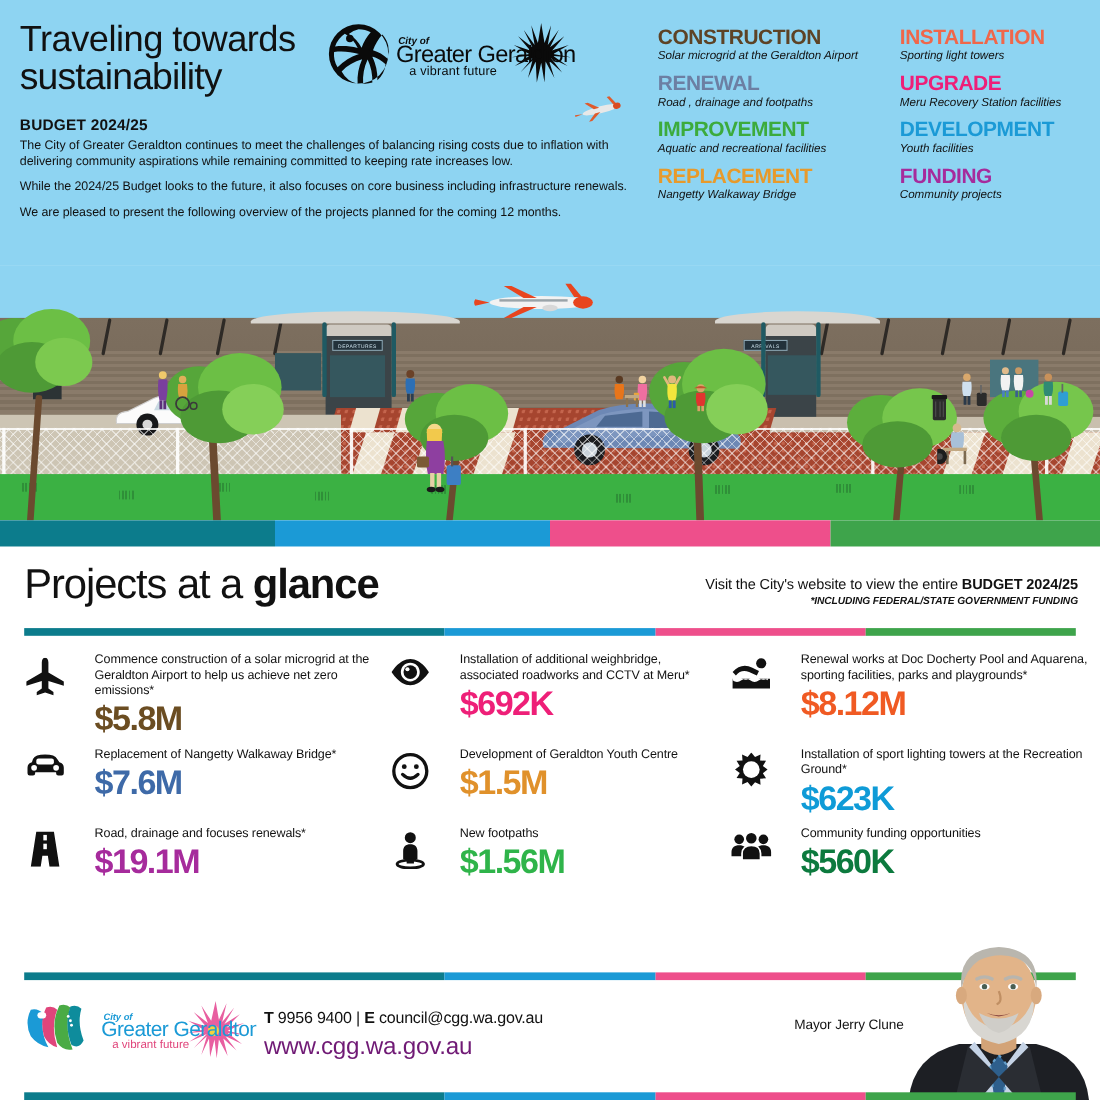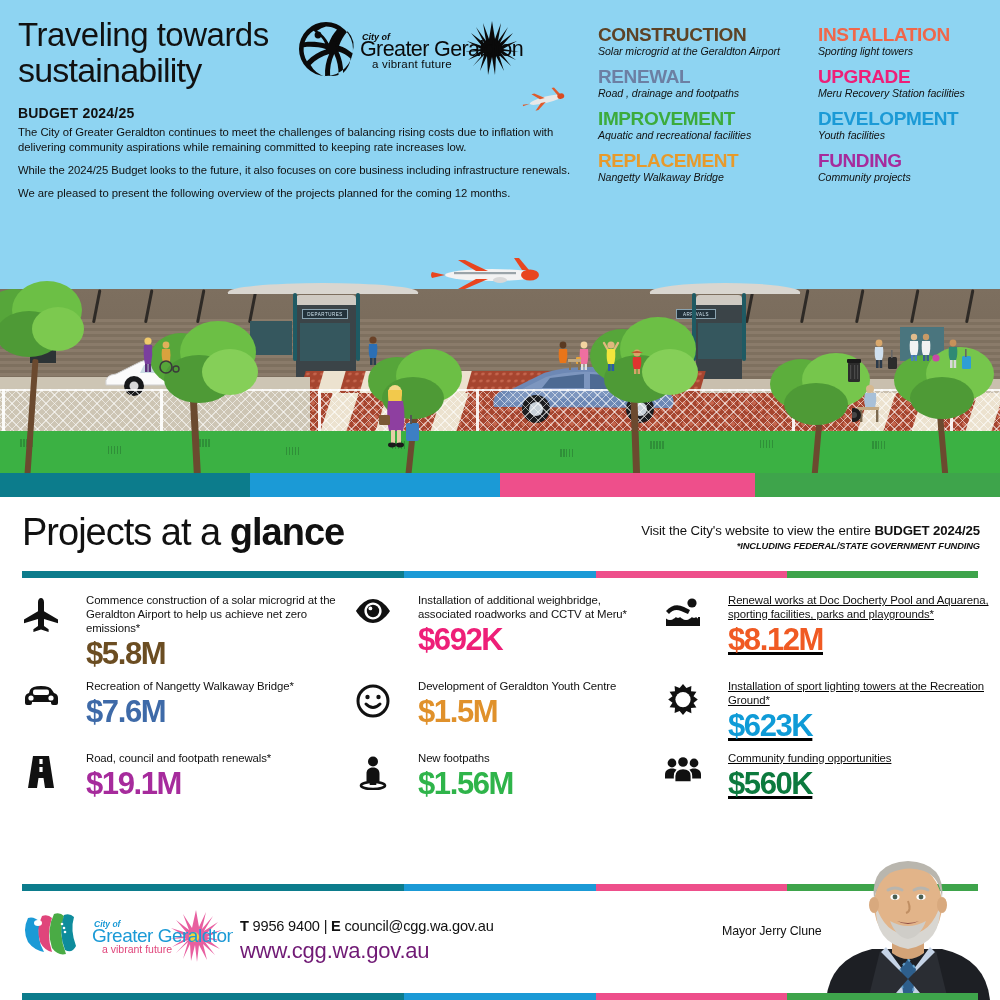--- a/index.html
+++ b/index.html
@@ -128,21 +128,21 @@
   .visit .v2 { font-size:9.3px; font-style:italic; font-weight:700; color:#111;
     letter-spacing:-0.1px; margin-top:3px; }
   .rule { position:absolute; left:22px; top:74px; width:956px; height:7px; display:flex; }
   .rule > div { height:100%; }
 
   .grid { position:absolute; left:0; top:96px; width:1000px; }
   .prow { display:flex; width:1000px; }
   .pcell { display:flex; gap:24px; padding:0 6px 0 20px; }
   .pcell.c1 { width:348px; }
   .pcell.c2 { width:310px; padding-left:4px; }
-  .pcell.c3 { width:342px; padding-left:4px;text-decoration:underline; }
+  .pcell.c3 { width:342px; padding-left:4px; }
   .picon { width:42px; min-width:42px; padding-top:5px; display:flex; justify-content:center; }
   .ptxt { flex:1; }
   .pdesc { font-size:11.4px; line-height:1.24; color:#111; letter-spacing:-0.1px; }
   .pamt { font-size:31px; font-weight:800; letter-spacing:-1.4px; line-height:1.05; margin-top:3px; }
 
   
   .footer { position:absolute; left:0; top:880px; width:1000px; height:120px; background:#fff; }
   .frule { position:absolute; left:22px; width:956px; height:7px; display:flex; }
   .frule > div { height:100%; }
   .logo-ftr { position:absolute; left:18px; top:28px; width:215px; height:60px; }
@@ -618,21 +618,21 @@
         <div class="pcell c1">
           <div class="picon">
             <svg width="38" height="26" viewBox="0 0 38 26" fill="#111">
               <path d="M8 6q2-4 11-4t11 4l2 3q4 1 4 5v5q0 2-2 2h-3q-2 0-2-2v-1H10v1q0 2-2 2H5q-2 0-2-2v-5q0-4 4-5z"></path>
               <rect x="11" y="5.5" width="16" height="5.5" rx="2" fill="#fff"></rect>
               <circle cx="9" cy="14" r="2.6" fill="#fff"></circle>
               <circle cx="29" cy="14" r="2.6" fill="#fff"></circle>
             </svg>
           </div>
           <div class="ptxt">
-            <div class="pdesc">Recreation of  Nangetty Walkaway Bridge*</div>
+            <div class="pdesc">Replacement of  Nangetty Walkaway Bridge*</div>
             <div class="pamt" style="color:#3e6aa8">$7.6M</div>
           </div>
         </div>
 
         <div class="pcell c2">
           <div class="picon">
             <svg width="34" height="34" viewBox="0 0 34 34" fill="none" stroke="#111" stroke-width="3">
               <circle cx="17" cy="17" r="15"></circle>
               <circle cx="11.5" cy="13" r="2.2" fill="#111" stroke="none"></circle>
               <circle cx="22.5" cy="13" r="2.2" fill="#111" stroke="none"></circle>
@@ -662,21 +662,21 @@
       <div class="prow" style="margin-top:8px;">
         <div class="pcell c1">
           <div class="picon">
             <svg width="34" height="32" viewBox="0 0 34 32" fill="#111">
               <path d="M9 0h16l5 32H21l-1.5-10h-5L13 32H4z"></path>
               <rect x="15.4" y="3" width="3.2" height="5" fill="#fff"></rect>
               <rect x="15.4" y="11" width="3.2" height="5" fill="#fff"></rect>
             </svg>
           </div>
           <div class="ptxt">
-            <div class="pdesc">Road, council and footpath renewals*</div>
+            <div class="pdesc">Road, drainage and focuses renewals*</div>
             <div class="pamt" style="color:#a62b9c">$19.1M</div>
           </div>
         </div>
 
         <div class="pcell c2">
           <div class="picon">
             <svg width="32" height="34" viewBox="0 0 32 34" fill="#111">
               <circle cx="16" cy="5.5" r="5"></circle>
               <path d="M16 11.5c-4.2 0-6.5 2.4-6.5 6.2v7.5h3.2V29h6.6v-3.8h3.2v-7.5c0-3.8-2.3-6.2-6.5-6.2z"></path>
               <ellipse cx="16" cy="29.5" rx="12" ry="3.6" fill="none" stroke="#111" stroke-width="2.6"></ellipse>

